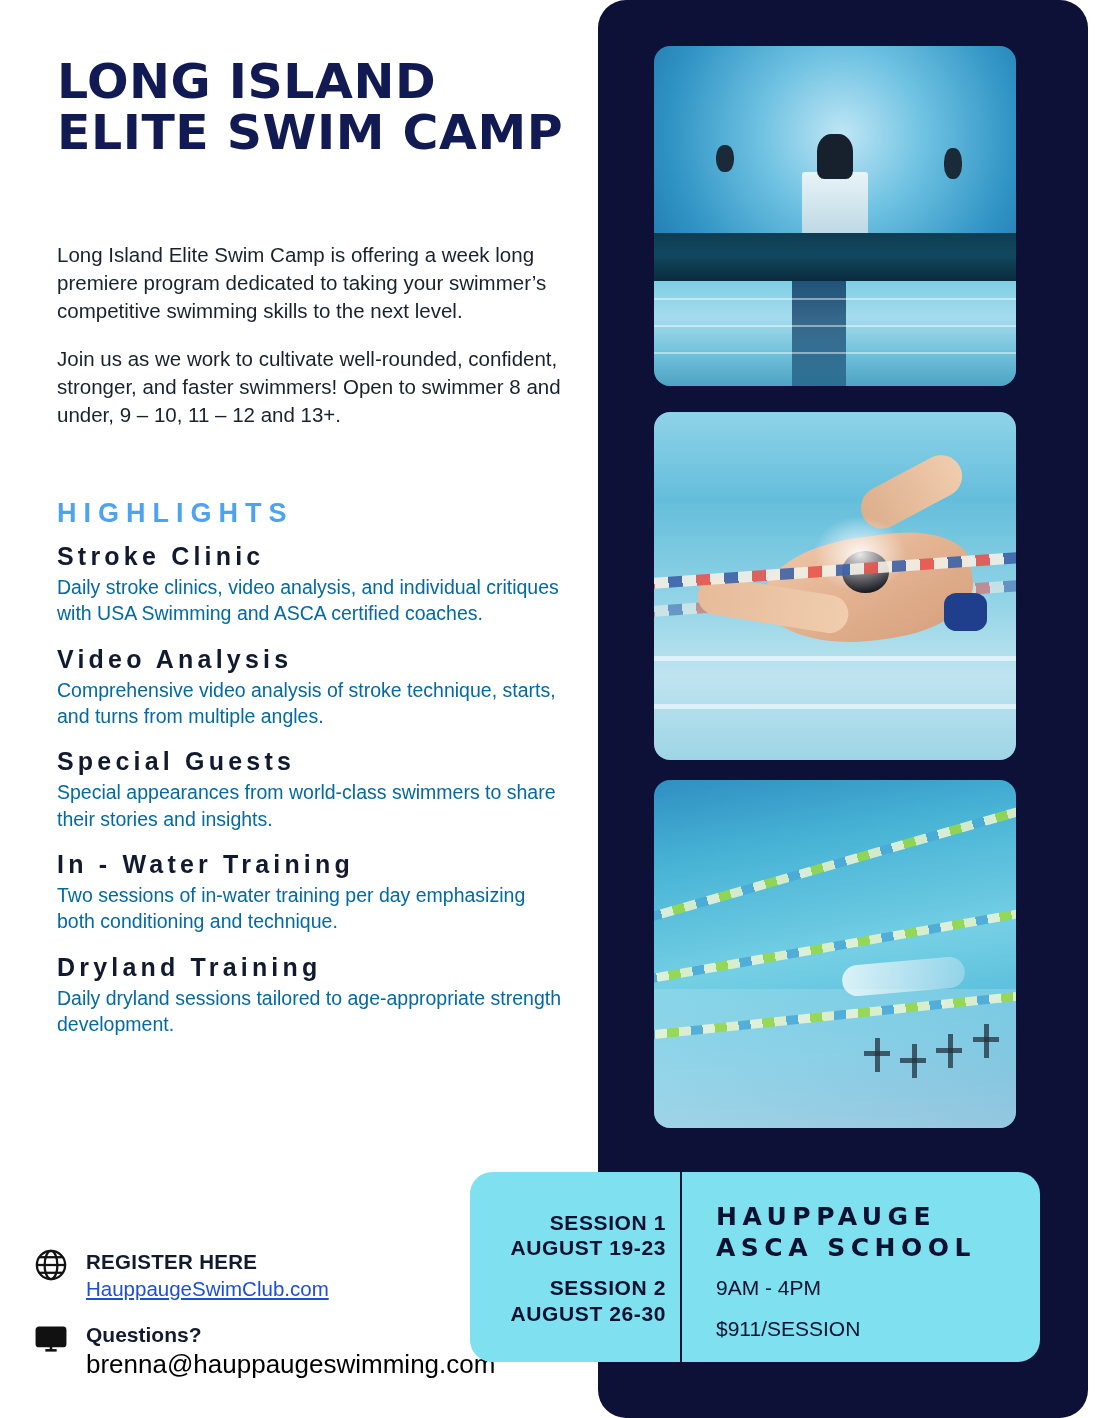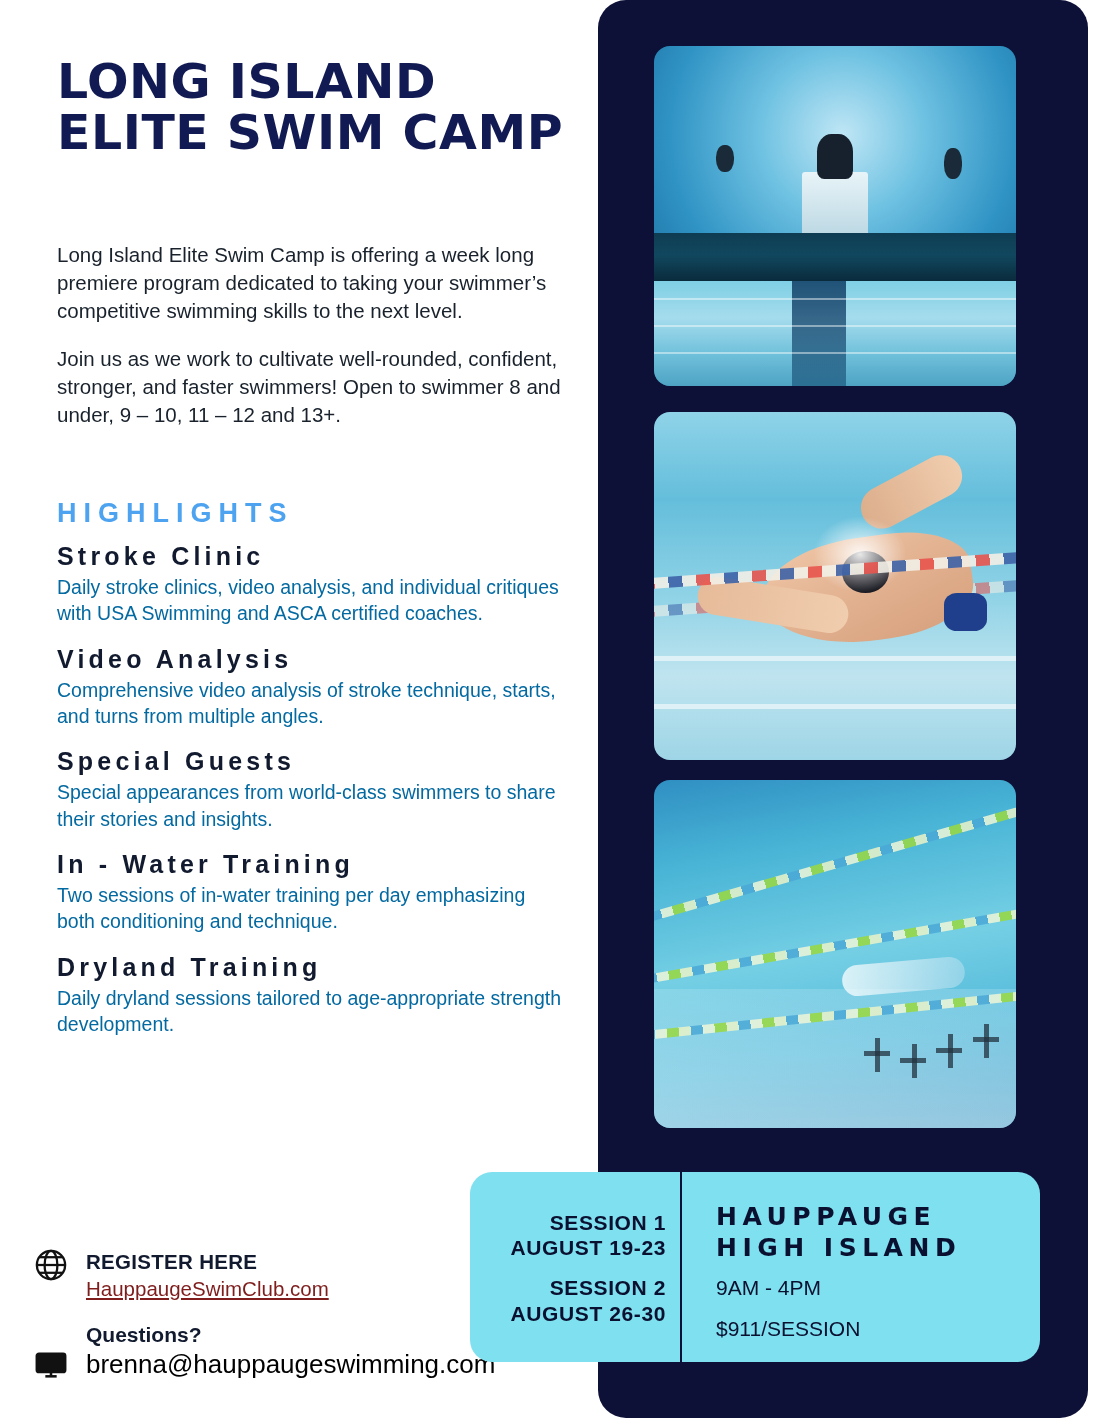--- a/index.html
+++ b/index.html
@@ -224,34 +224,34 @@
     display: flex;
     align-items: flex-start;
     gap: 18px;
   }
   .contact-mail {
     position: absolute;
     left: 34px;
     top: 1322px;
     width: 470px;
     display: flex;
-    align-items: flex-end;
+    align-items: flex-start;
     gap: 18px;
   }
   .c-icon { width: 34px; height: 34px; flex: 0 0 34px; color: #111; }
   .c-text-1 {
     color: #111a2e;
     font-weight: 700;
     font-size: 20.5px;
     line-height: 1.32;
     letter-spacing: .3px;
   }
   .c-link {
     display: inline-block;
-    color: #7f1d1d;
+    color: #1d4ed8;
     font-size: 20.5px;
     text-decoration: underline;
     line-height: 1.32;
   }
   .c-q {
     color: #111a2e;
     font-weight: 700;
     font-size: 21px;
     line-height: 1.25;
   }
@@ -440,19 +440,19 @@
         <div class="sess-name">SESSION 1</div>
         <div class="sess-date">AUGUST 19-23</div>
       </div>
       <div class="sess-block">
         <div class="sess-name">SESSION 2</div>
         <div class="sess-date">AUGUST 26-30</div>
       </div>
     </div>
     <div class="banner-right">
       <div class="venue">HAUPPAUGE</div>
-      <div class="venue">HIGH ISLAND</div>
+      <div class="venue">ASCA SCHOOL</div>
       <div class="venue-meta">9AM - 4PM</div>
       <div class="venue-meta">$911/SESSION</div>
     </div>
   </div>
 
 </div>
 
 </body></html>

